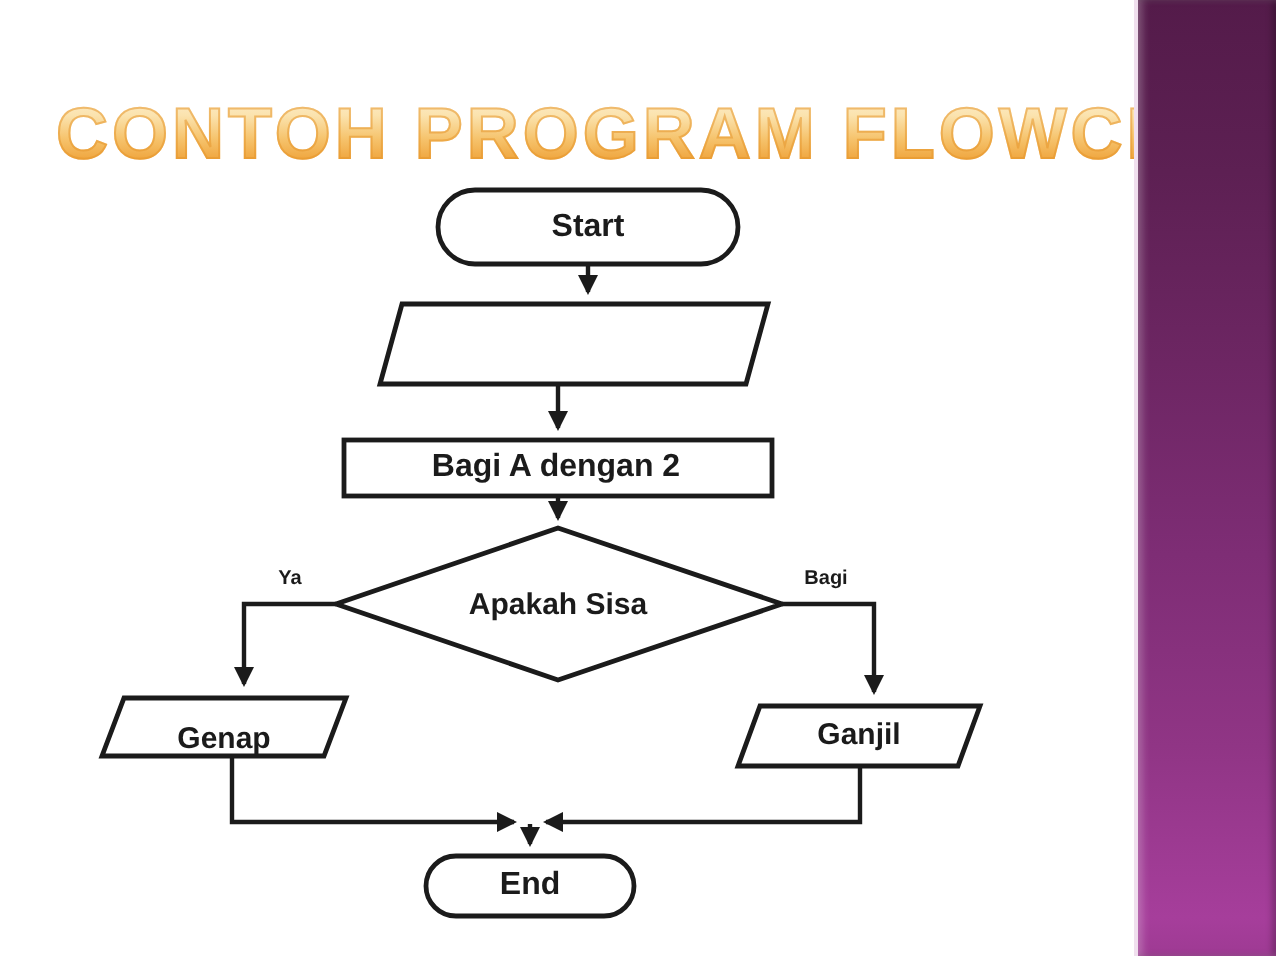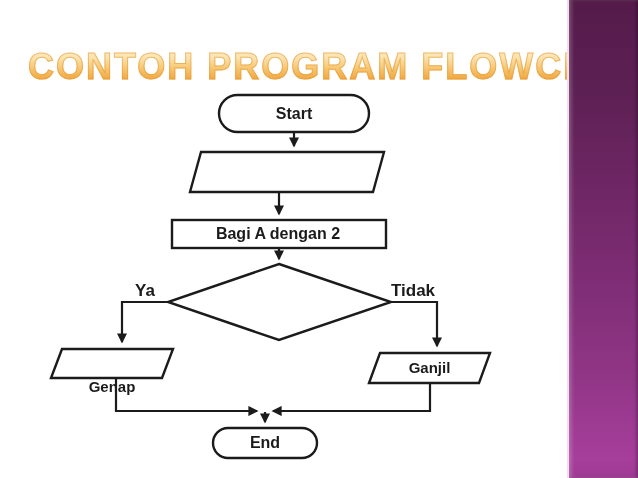--- a/index.html
+++ b/index.html
@@ -77,21 +77,21 @@
     display: flex;
     align-items: center;
     justify-content: center;
     text-align: center;
     font-weight: bold;
     color: #1b1b1b;
     line-height: 1.25;
   }
   .node-label { font-size: 16px; }
   .node-label.small { font-size: 15px; }
-  .branch-label { font-size: 17px; }
+  .branch-label { font-size: 10px; }
   .decision-text { display: block; }
 </style>
 </head>
 <body>
 
 <div class="slide">
 
   <div class="slide-title">CONTOH PROGRAM FLOWCHART</div>
 
   <div class="sidebar"></div>
@@ -120,25 +120,26 @@
     <polygon class="shape" points="380,353 490,353 479,383 369,383"></polygon>
     <rect class="shape" x="213" y="428" width="104" height="30" rx="15" ry="15"></rect>
   </svg>
 
   <div class="node-label" style="left:219px; top:95px; width:150px; height:37px;">Start</div>
 
 
   <div class="node-label" style="left:172px; top:220px; width:212px; height:28px;">Bagi A dengan 2</div>
 
   <div class="node-label small" style="left:179px; top:282px; width:200px; height:42px; flex-direction:column;">
+    <span class="decision-text">Apakah Sisa</span>
   </div>
 
   <div class="branch-label" style="left:130px; top:283px; width:30px; height:15px;">Ya</div>
 
-  <div class="branch-label" style="left:389px; top:283px; width:48px; height:15px;">Tidak</div>
+  <div class="branch-label" style="left:389px; top:283px; width:48px; height:15px;">Bagi</div>
 
-  <div class="node-label small" style="left:51px; top:366px; width:122px; height:43px;">Genap</div>
+  <div class="node-label small" style="left:51px; top:349px; width:122px; height:43px;">Genap</div>
 
   <div class="node-label small" style="left:369px; top:353px; width:121px; height:30px;">Ganjil</div>
 
   <div class="node-label" style="left:213px; top:428px; width:104px; height:30px;">End</div>
 
 </div>
 
 </body></html>

